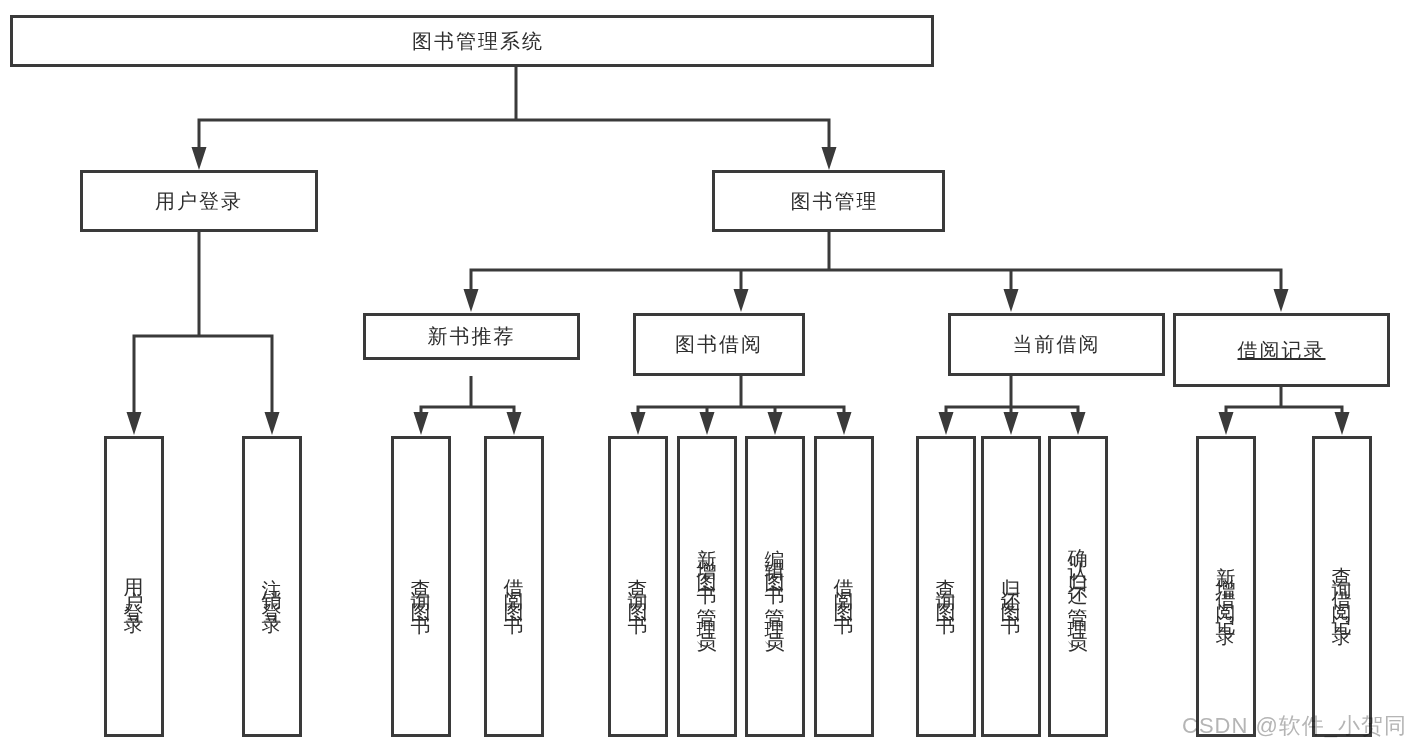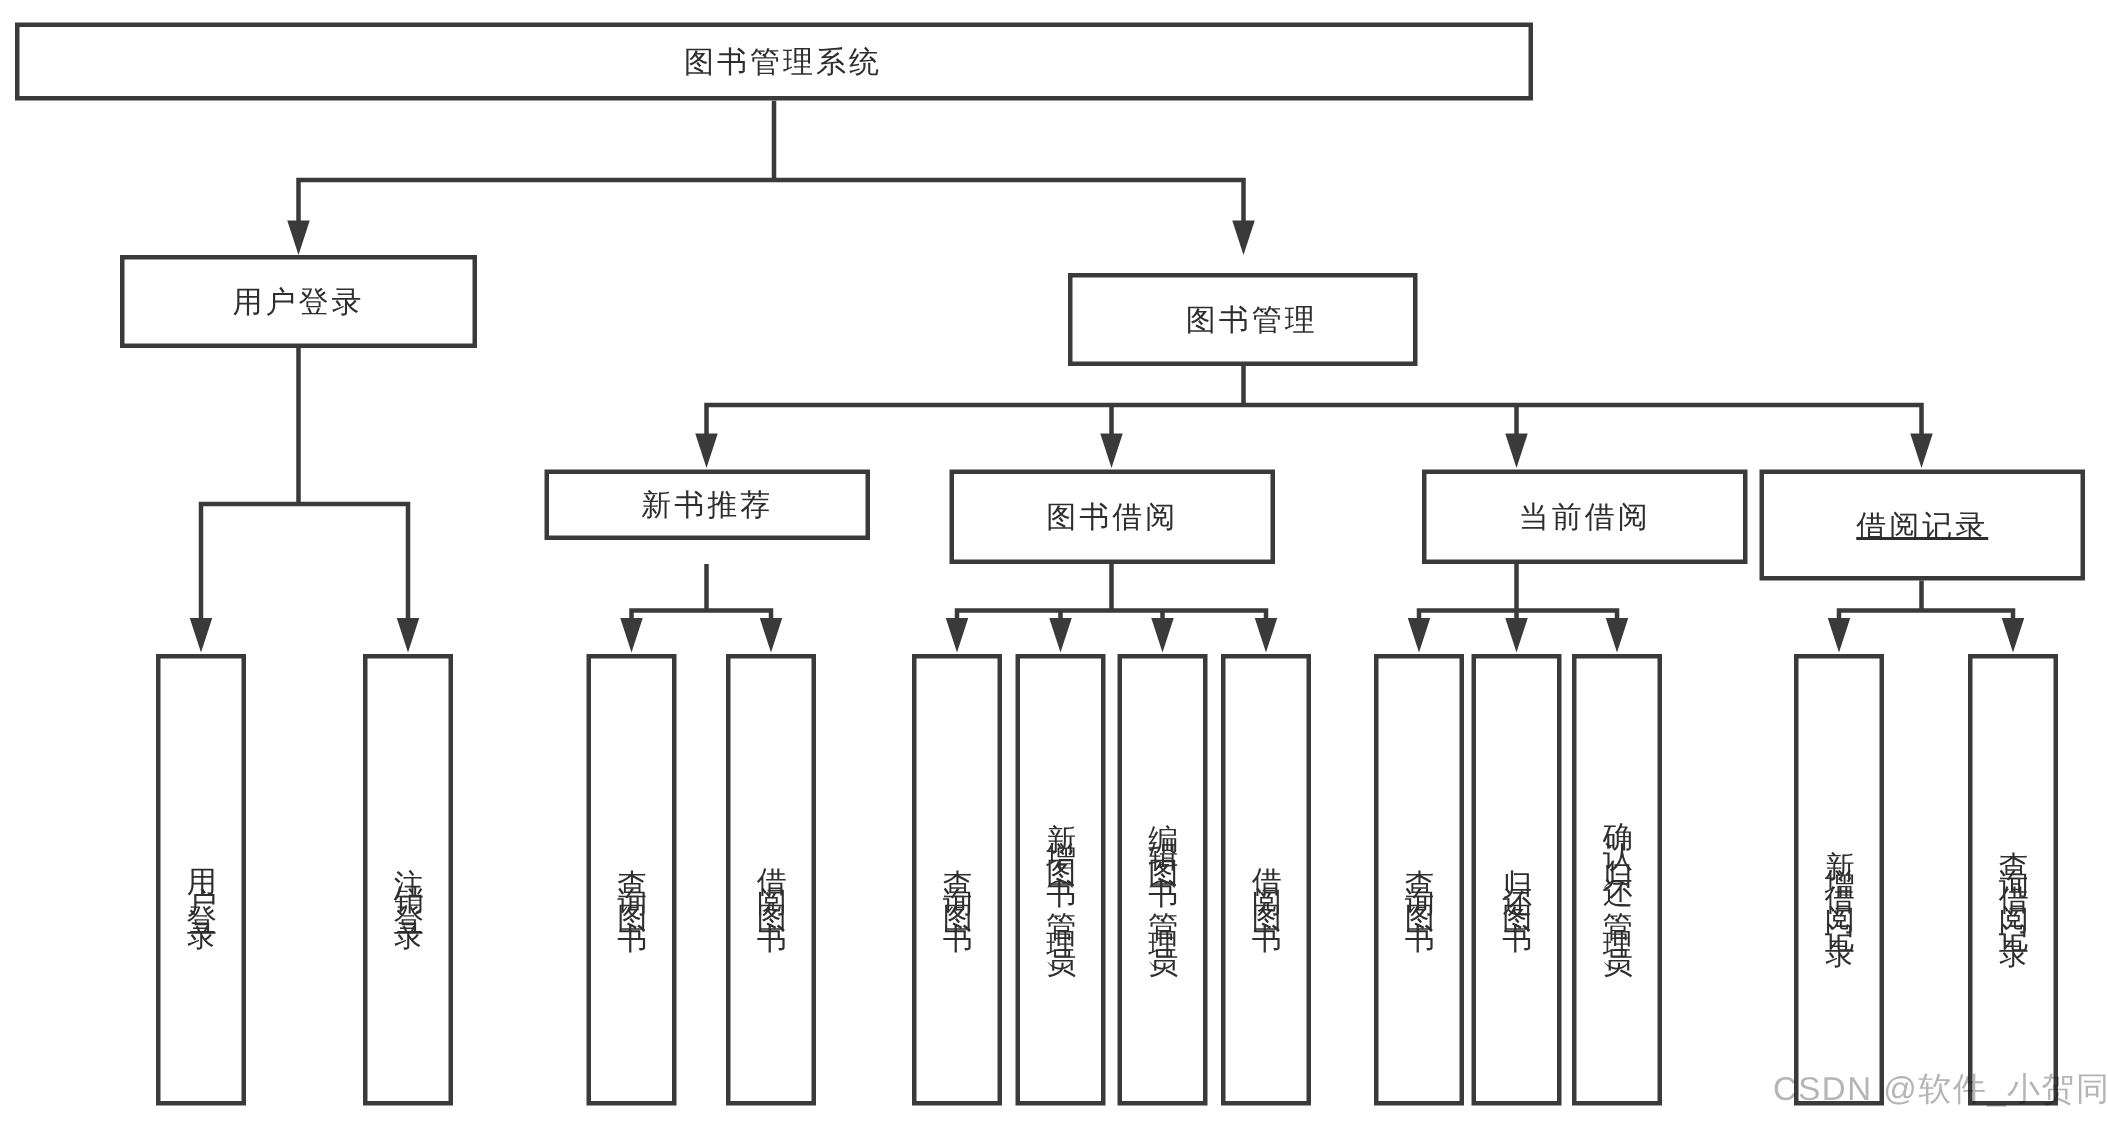--- a/index.html
+++ b/index.html
@@ -104,35 +104,35 @@
       M699.5 412 L714.5 412 L707 435 Z
       M767.5 412 L782.5 412 L775 435 Z
       M836.5 412 L851.5 412 L844 435 Z
       M938.5 412 L953.5 412 L946 435 Z
       M1003.5 412 L1018.5 412 L1011 435 Z
       M1070.5 412 L1085.5 412 L1078 435 Z
       M1218.5 412 L1233.5 412 L1226 435 Z
       M1334.5 412 L1349.5 412 L1342 435 Z"></path>
   </svg>
 
-  <div class="node" style="left:10px; top:15px; width:1012px; height:52px;padding-left:12px;">
+  <div class="node" style="left:10px; top:15px; width:924px; height:52px;padding-left:12px;">
     <span>图书管理系统</span>
   </div>
 
   <div class="node" style="left:80px; top:170px; width:238px; height:62px;">
     <span>用户登录</span>
   </div>
-  <div class="node" style="left:712px; top:182px; width:233px; height:62px;padding-left:12px;">
+  <div class="node" style="left:712px; top:170px; width:233px; height:62px;padding-left:12px;">
     <span>图书管理</span>
   </div>
 
   <div class="node" style="left:363px; top:313px; width:217px; height:47px;">
     <span>新书推荐</span>
   </div>
-  <div class="node" style="left:633px; top:313px; width:217px; height:63px;text-align:right;">
+  <div class="node" style="left:633px; top:313px; width:172px; height:63px;text-align:right;">
     <span>图书借阅</span>
   </div>
   <div class="node" style="left:948px; top:313px; width:217px; height:63px;">
     <span>当前借阅</span>
   </div>
   <div class="node" style="left:1173px; top:313px; width:217px; height:74px;text-decoration:underline;">
     <span>借阅记录</span>
   </div>
 
   <div class="node v-node" style="left:104px; top:436px; width:60px; height:301px;">

